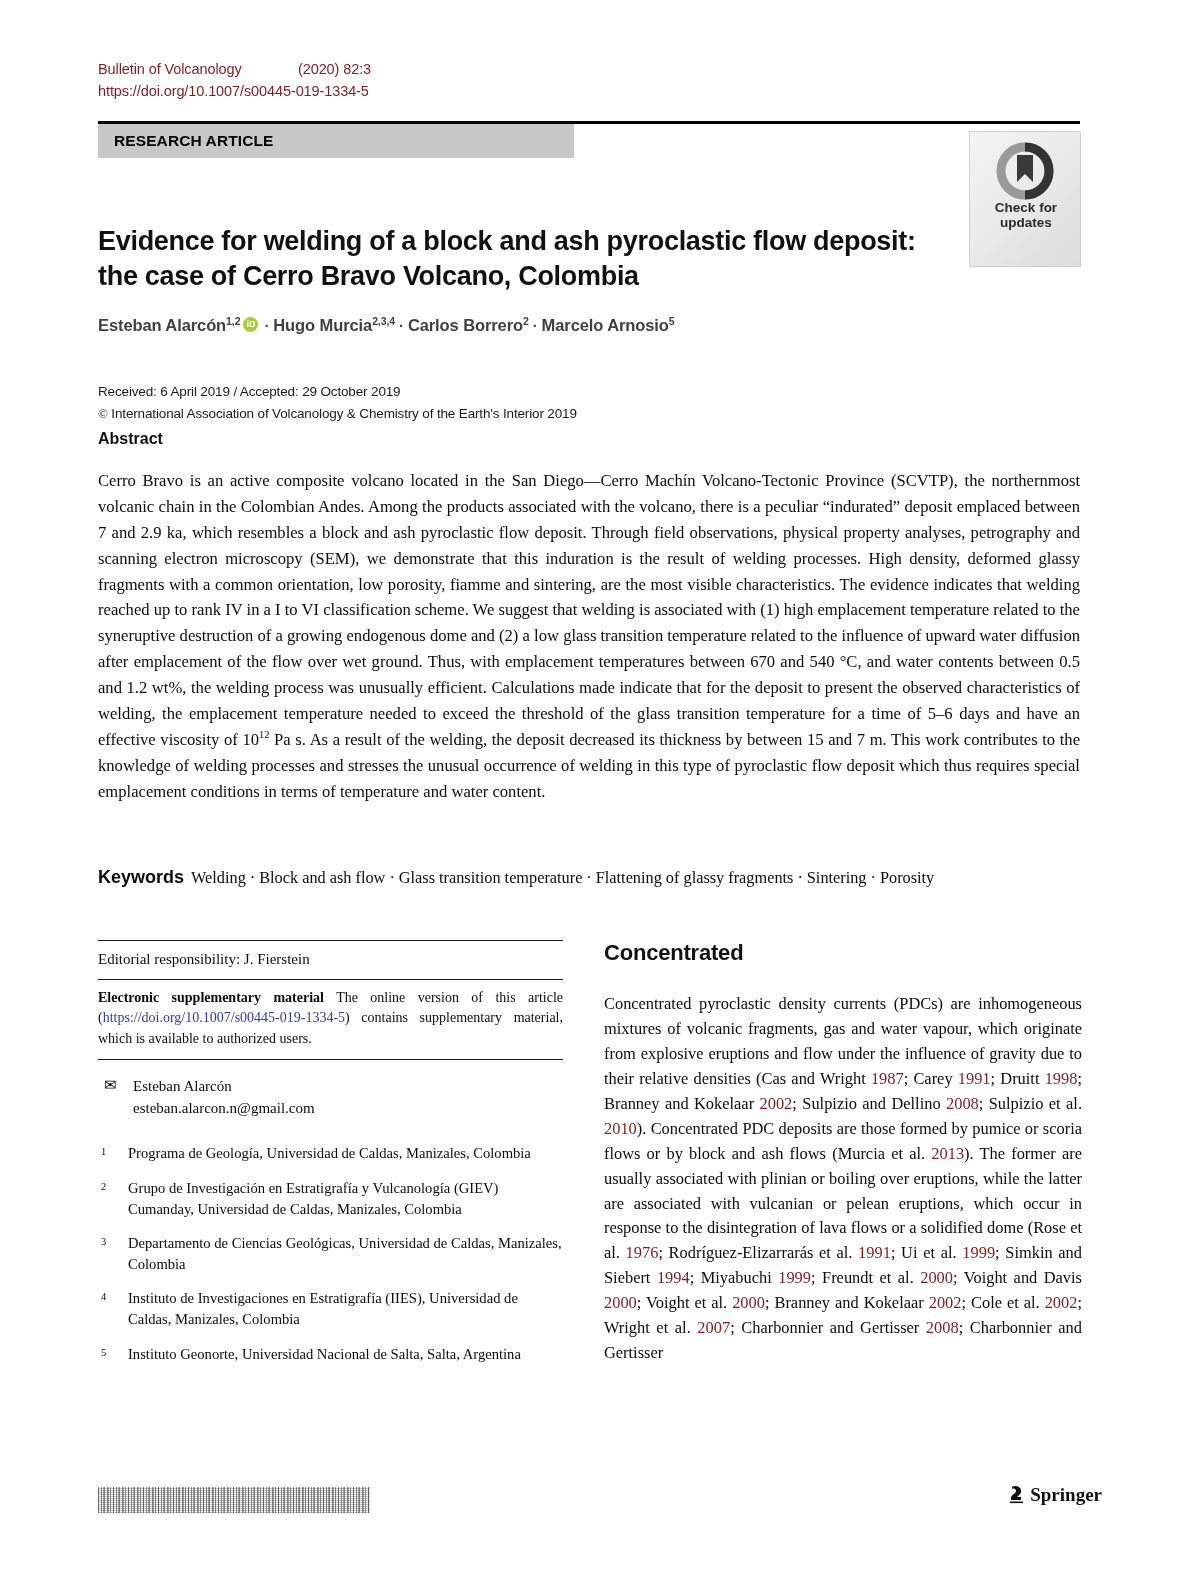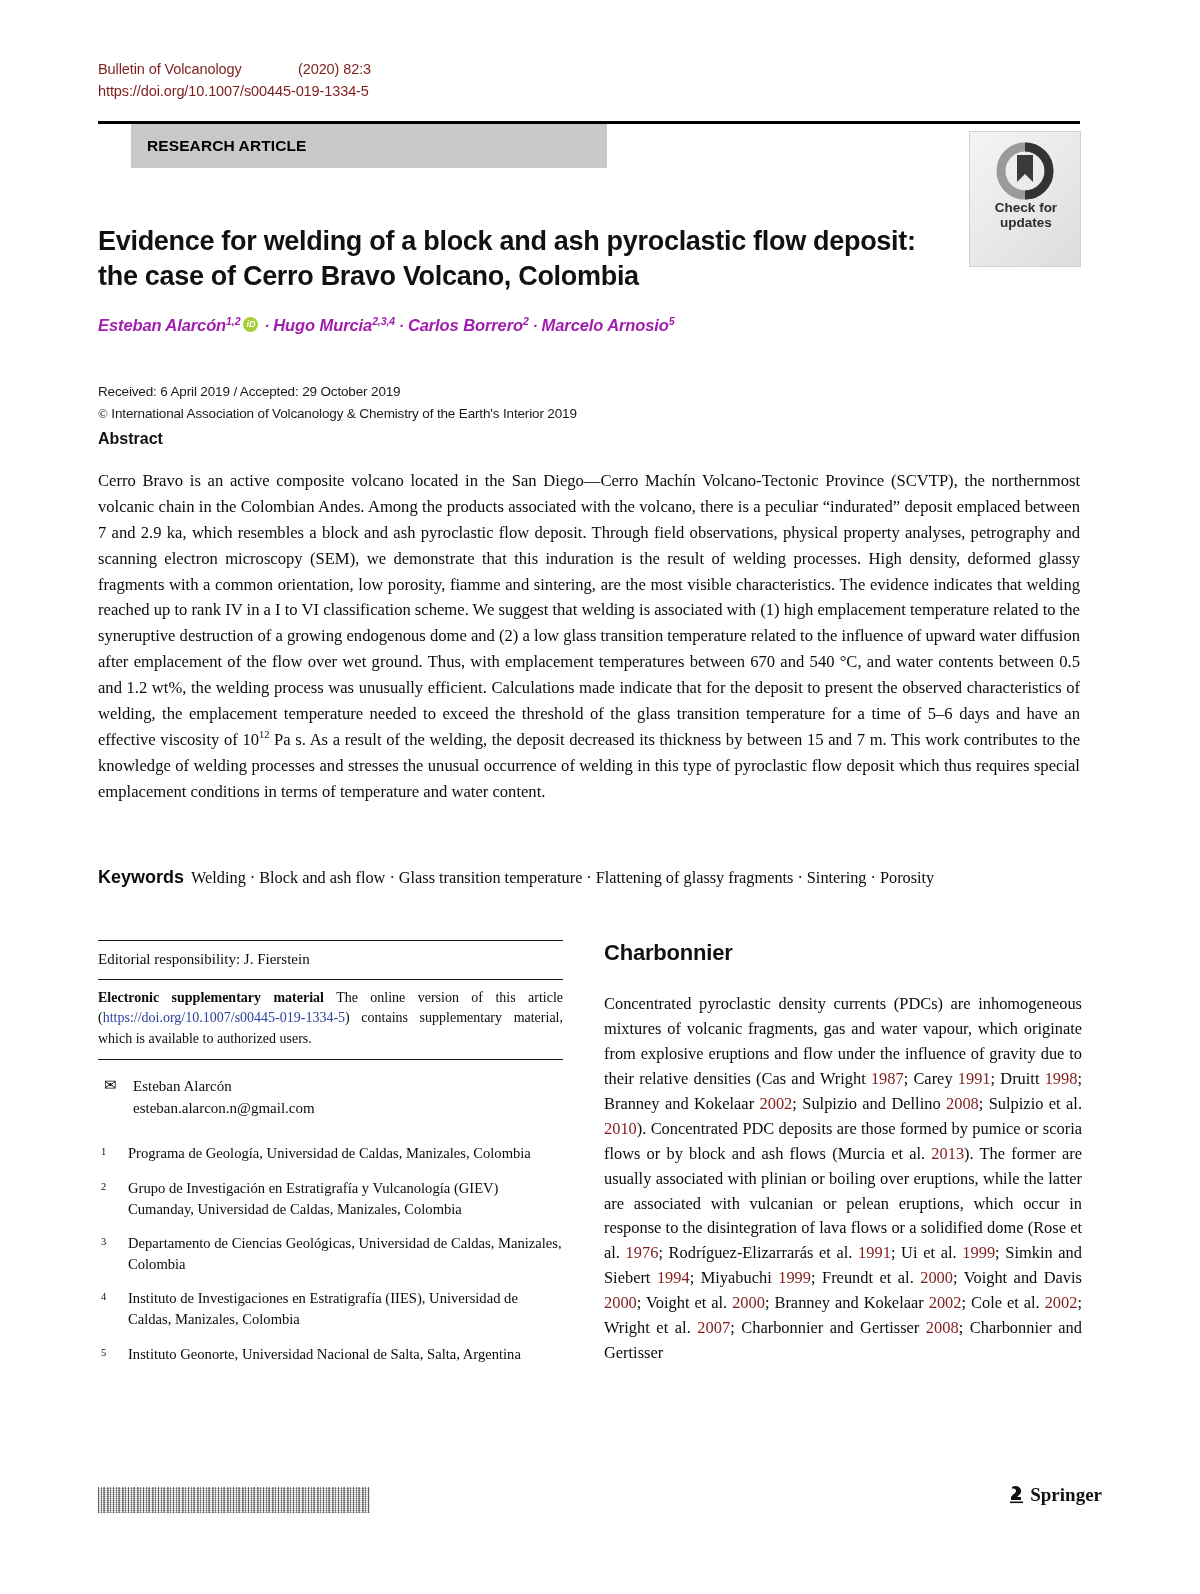--- a/index.html
+++ b/index.html
@@ -49,25 +49,24 @@
     width: 982px;
     height: 3px;
     background: #000;
   }
 
   .research-banner {
     position: absolute;
     left: 98px;
     top: 124px;
     width: 476px;
-    height: 44px;
+    height: 34px;
     background: #c8c8c8;
     display: flex;
     align-items: center;
-    margin-left: 33px;
   }
   .research-banner-label {
     font-family: "Liberation Sans", sans-serif;
     font-weight: bold;
     font-size: 15.5px;
     color: #000;
     padding-left: 16px;
     letter-spacing: 0.1px;
   }
 
@@ -119,24 +118,23 @@
 
   
   .authors {
     position: absolute;
     left: 98px;
     top: 314px;
     width: 950px;
     font-family: "Liberation Sans", sans-serif;
     font-weight: bold;
     font-size: 16.5px;
-    color: #a21caf;
+    color: #404040;
     letter-spacing: -0.1px;
     white-space: nowrap;
-    font-style: italic;
   }
   .authors sup {
     font-size: 10.5px;
     font-weight: bold;
     vertical-align: super;
   }
   .orcid {
     display: inline-block;
     width: 15px;
     height: 15px;
@@ -432,21 +430,21 @@
           <span class="affil-text">Instituto de Investigaciones en Estratigrafía (IIES), Universidad de Caldas, Manizales, Colombia</span>
         </div>
         <div class="affil">
           <sup class="affil-num">5</sup>
           <span class="affil-text">Instituto Geonorte, Universidad Nacional de Salta, Salta, Argentina</span>
         </div>
       </div>
   </div>
 
   <div class="col-right">
-    <div class="section-heading">Charbonnier</div>
+    <div class="section-heading">Concentrated</div>
     <div class="intro-body" id="intro-body"><span>Concentrated pyroclastic density currents (PDCs) are inhomogeneous mixtures of volcanic fragments, gas and water vapour, which originate from explosive eruptions and flow under the influence of gravity due to their relative densities (Cas and Wright </span><span class="cite">1987</span><span>; Carey </span><span class="cite">1991</span><span>; Druitt </span><span class="cite">1998</span><span>; Branney and Kokelaar </span><span class="cite">2002</span><span>; Sulpizio and Dellino </span><span class="cite">2008</span><span>; Sulpizio et al. </span><span class="cite">2010</span><span>). Concentrated PDC deposits are those formed by pumice or scoria flows or by block and ash flows (Murcia et al. </span><span class="cite">2013</span><span>). The former are usually associated with plinian or boiling over eruptions, while the latter are associated with vulcanian or pelean eruptions, which occur in response to the disintegration of lava flows or a solidified dome (Rose et al. </span><span class="cite">1976</span><span>; Rodríguez-Elizarrarás et al. </span><span class="cite">1991</span><span>; Ui et al. </span><span class="cite">1999</span><span>; Simkin and Siebert </span><span class="cite">1994</span><span>; Miyabuchi </span><span class="cite">1999</span><span>; Freundt et al. </span><span class="cite">2000</span><span>; Voight and Davis </span><span class="cite">2000</span><span>; Voight et al. </span><span class="cite">2000</span><span>; Branney and Kokelaar </span><span class="cite">2002</span><span>; Cole et al. </span><span class="cite">2002</span><span>; Wright et al. </span><span class="cite">2007</span><span>; Charbonnier and Gertisser </span><span class="cite">2008</span><span>; Charbonnier and Gertisser</span></div>
   </div>
 
   <div class="barcode"></div>
   <div class="springer">
     <svg class="springer-glyph" viewBox="0 0 17 22">
       <path d="M4 3 C7 1 12 2 13 6 C14 9 11 11 9 13 L13 13 L13 16 L3 16 L3 13 C5 10 8 9 8 7 C8 5 6 4 4 5 Z" fill="#111"></path>
       <rect x="2" y="17.5" width="13" height="1.6" fill="#111"></rect>
     </svg>
     <span>Springer</span>

